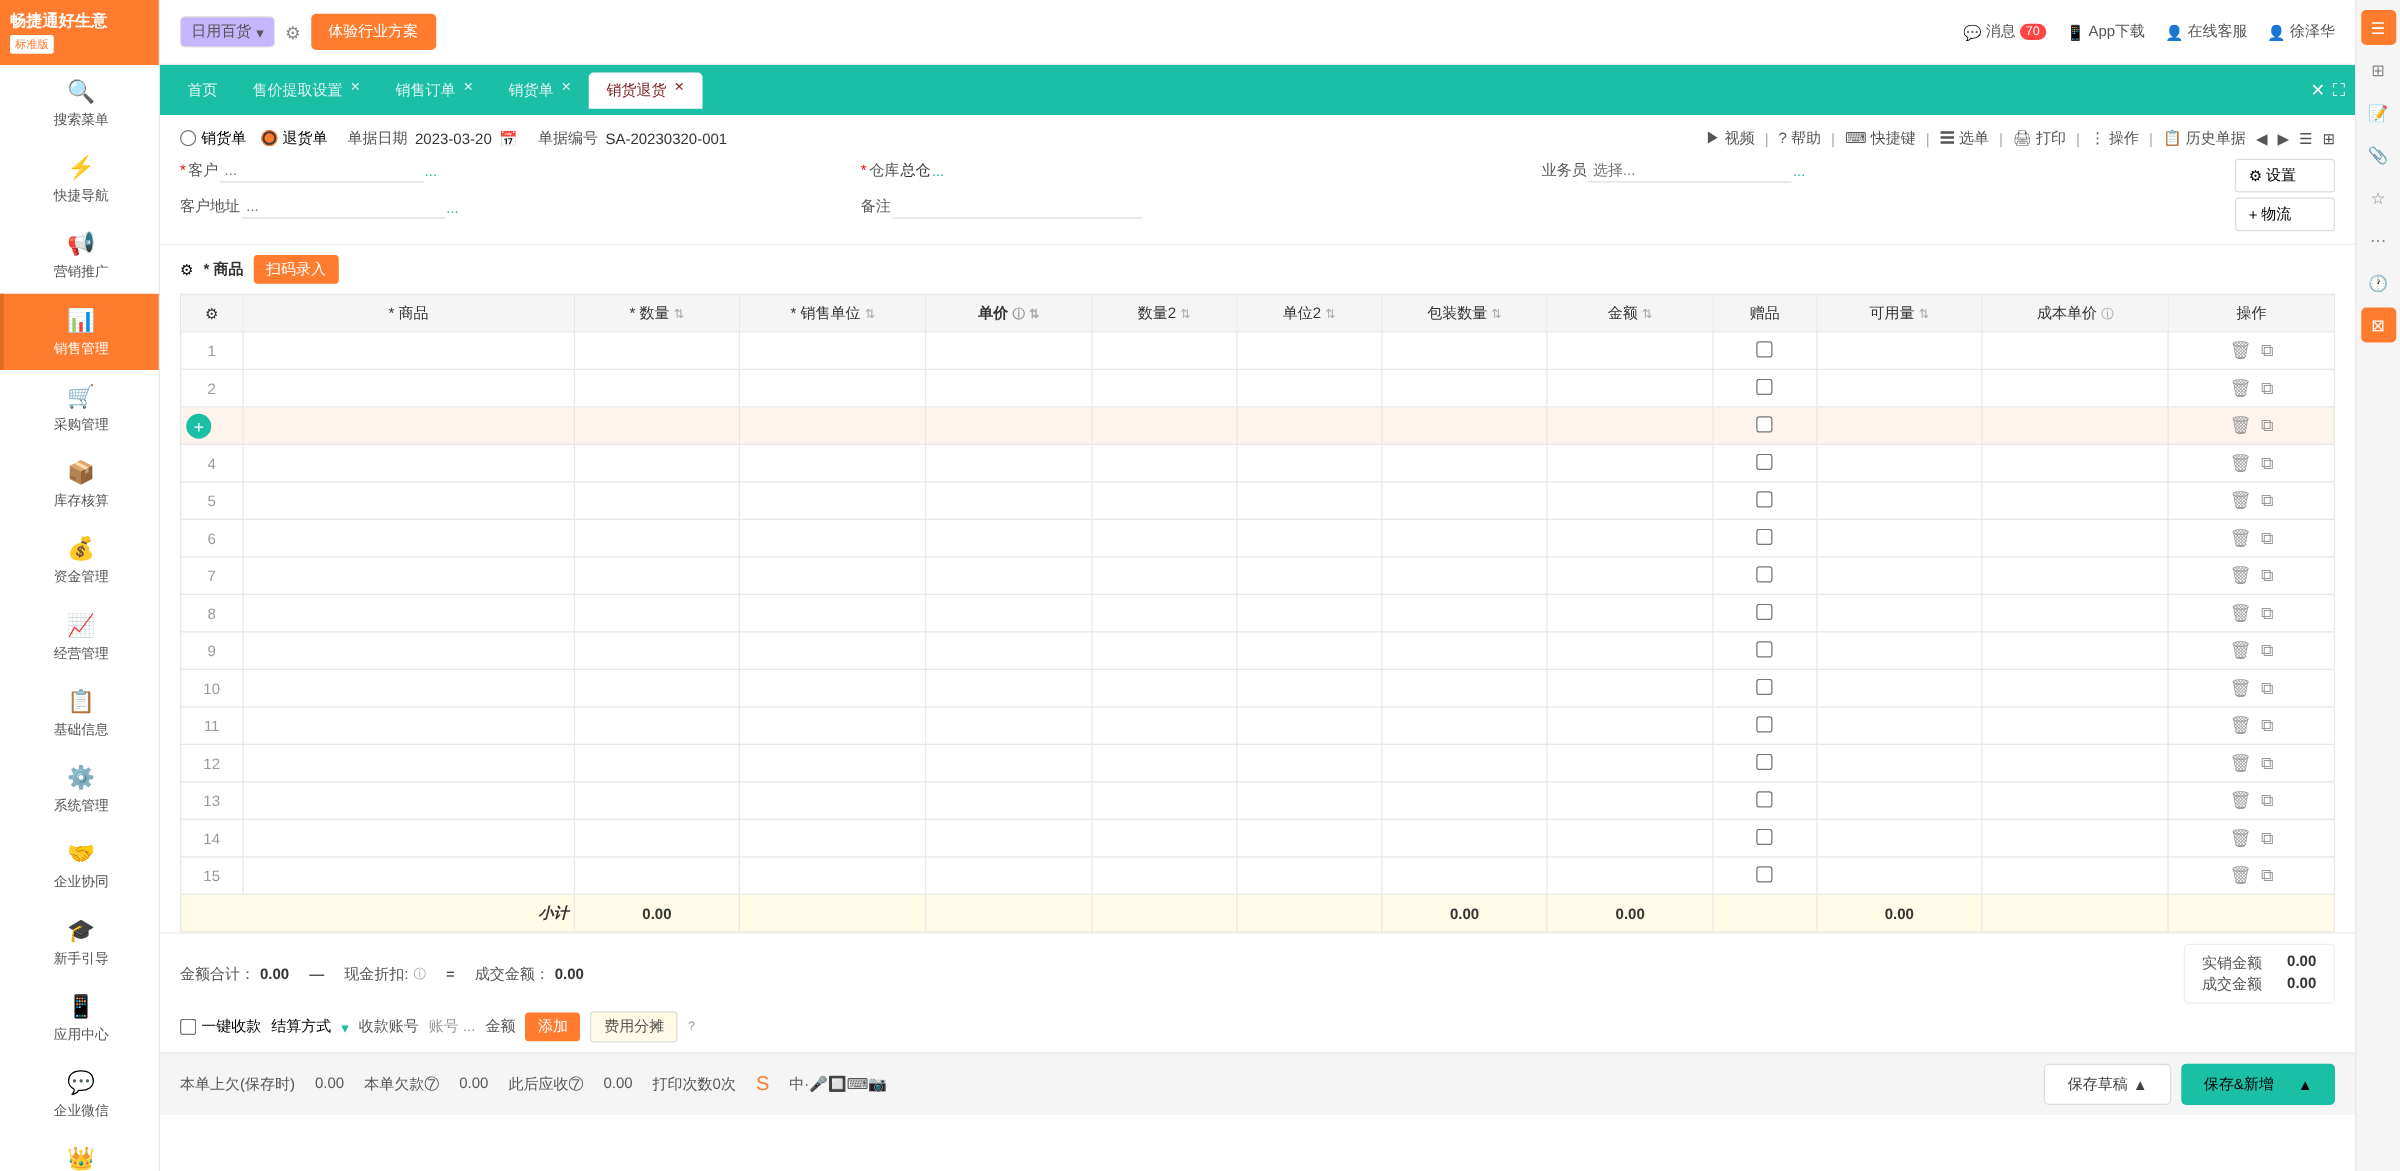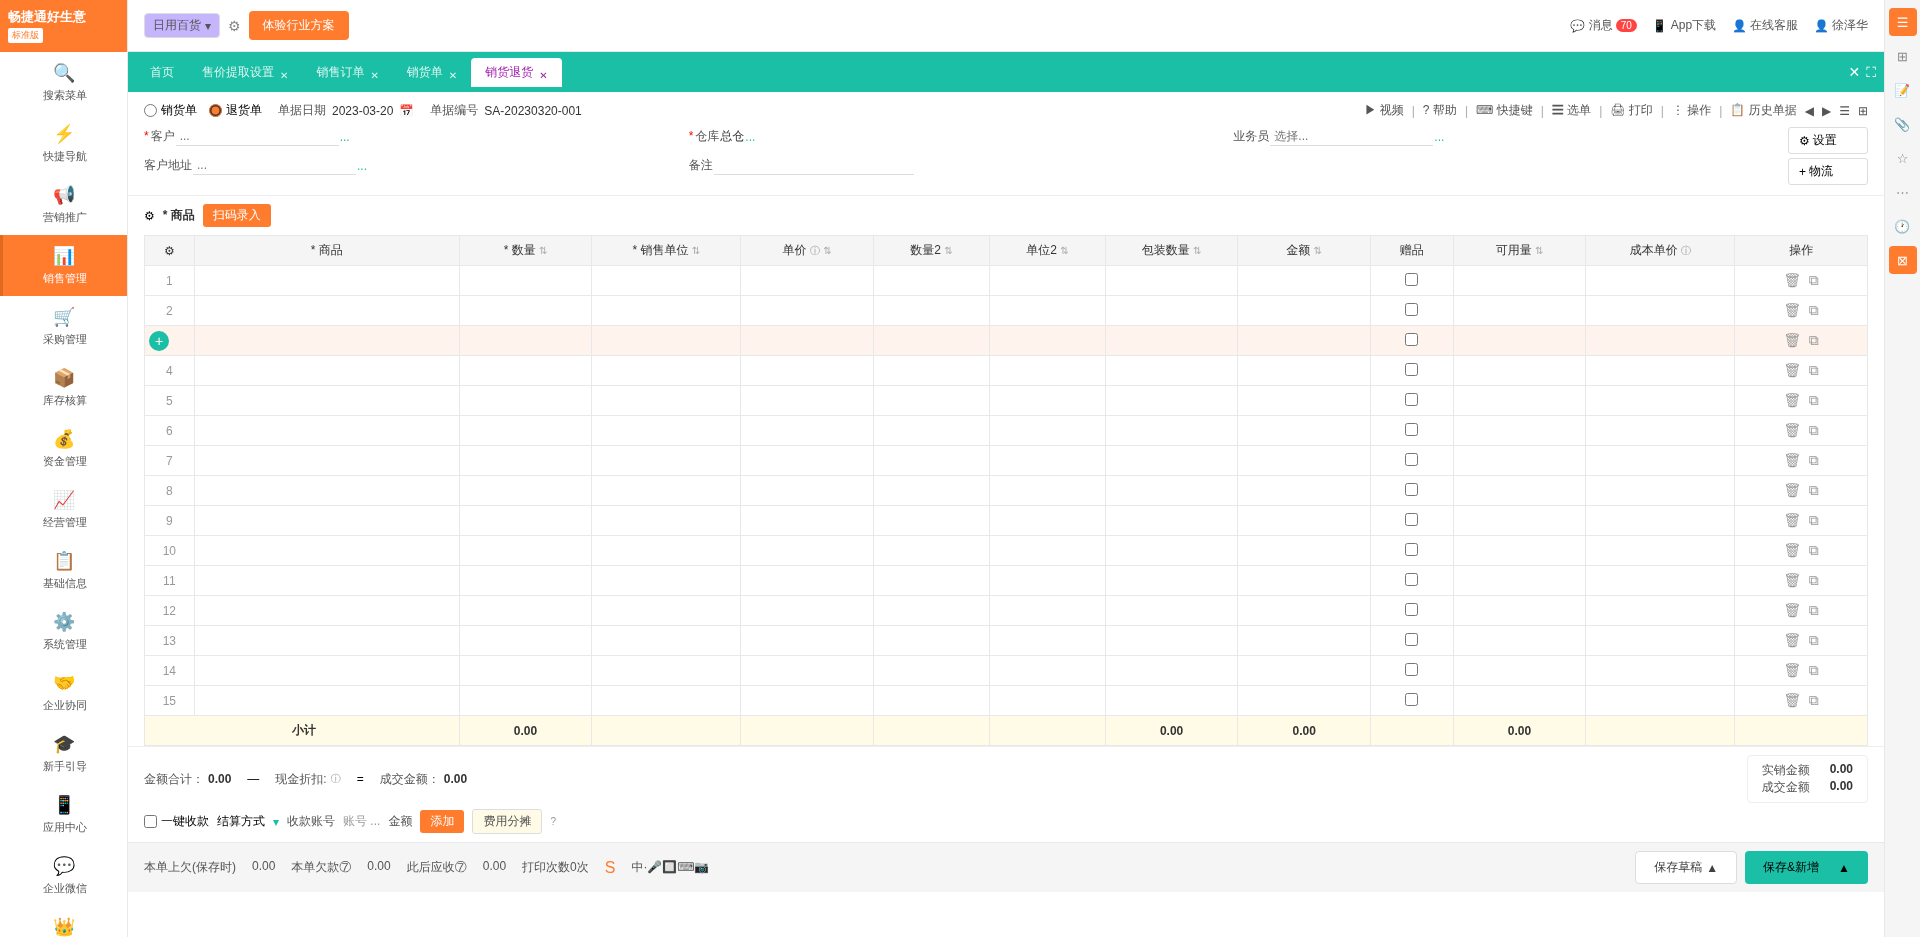--- a/index.html
+++ b/index.html
@@ -22,22 +22,22 @@
     .topbar { background: #fff; height: 52px; display: flex; align-items: center; justify-content: space-between; padding: 0 16px; border-bottom: 1px solid #e8e8e8; }
     .topbar-left { display: flex; align-items: center; gap: 8px; }
     .topbar-right { display: flex; align-items: center; gap: 16px; color: #555; font-size: 12px; }
     .topbar-right-item { cursor: pointer; display: flex; align-items: center; gap: 3px; }
     .badge { background: #ff4444; color: #fff; border-radius: 10px; padding: 1px 5px; font-size: 10px; }
     .btn-experience { background: #ff7b2e; color: #fff; border: none; border-radius: 4px; padding: 6px 14px; cursor: pointer; font-size: 12px; }
     .gear-icon { color: #888; cursor: pointer; font-size: 14px; }
 
     
     .tabs { background: #1abfa5; display: flex; align-items: center; height: 40px; padding: 0 8px; }
-    .tab { padding: 6px 14px; color: rgba(255,255,255,0.85); cursor: pointer; border-radius: 4px 4px 0 0; font-size: 13px; display: flex; align-items: flex-end; gap: 4px; }
-    .tab.active { background: #fff; color: #a21caf; }
+    .tab { padding: 6px 14px; color: rgba(255,255,255,0.85); cursor: pointer; border-radius: 4px 4px 0 0; font-size: 13px; display: flex; align-items: flex-start; gap: 4px; }
+    .tab.active { background: #fff; color: #7f1d1d; }
     .tab-close { font-size: 10px; color: inherit; margin-left: 2px; }
     .tabs-actions { margin-left: auto; display: flex; gap: 6px; }
     .tabs-action-btn { color: #fff; background: none; border: none; cursor: pointer; font-size: 14px; }
 
     
     .content { flex: 1; background: #fff; overflow: auto; padding: 0; }
 
     
     .form-header { padding: 10px 16px; border-bottom: 1px solid #eee; }
     .form-header-row { display: flex; align-items: center; gap: 16px; margin-bottom: 8px; }
@@ -331,21 +331,21 @@
         <thead>
           <tr>
             <th style="width:30px;">⚙</th>
             <th style="width:160px;">* 商品</th>
             <th style="width:80px;">
               * 数量 <span class="sort-arrows">⇅</span>
             </th>
             <th style="width:90px;">
               * 销售单位 <span class="sort-arrows">⇅</span>
             </th>
-            <th style="width:80px;">
+            <th style="width:80px;font-weight:bold;">
               单价 <span class="info-icon">ⓘ</span>
               <span class="sort-arrows">⇅</span>
             </th>
             <th style="width:70px;margin-top:40px;">
               数量2 <span class="sort-arrows">⇅</span>
             </th>
             <th style="width:70px;">
               单位2 <span class="sort-arrows">⇅</span>
             </th>
             <th style="width:80px;">
@@ -634,21 +634,21 @@
               <td></td>
               <td></td>
               <td>
       <button class="action-btn">🗑</button>
       <button class="action-btn">⧉</button>
     </td>
             </tr>
           </tbody>
         <tfoot>
           <tr class="table-footer">
-            <td colspan="2" style="text-align:center; padding-left:8px;">小计</td>
+            <td colspan="2" style="text-align:right; padding-left:8px;font-style:italic;">小计</td>
             <td>0.00</td>
             <td></td>
             <td></td>
             <td></td>
             <td></td>
             <td>0.00</td>
             <td>0.00</td>
             <td></td>
             <td>0.00</td>
             <td></td>

